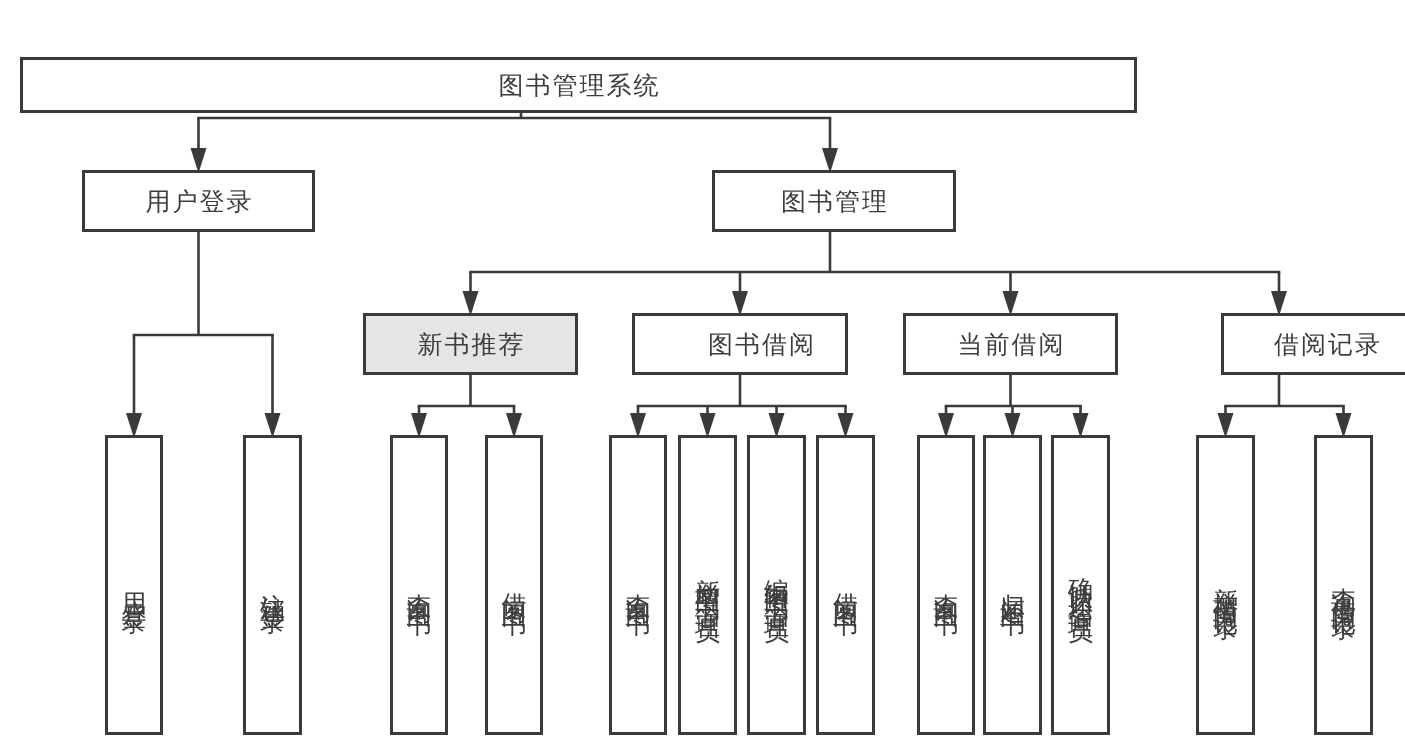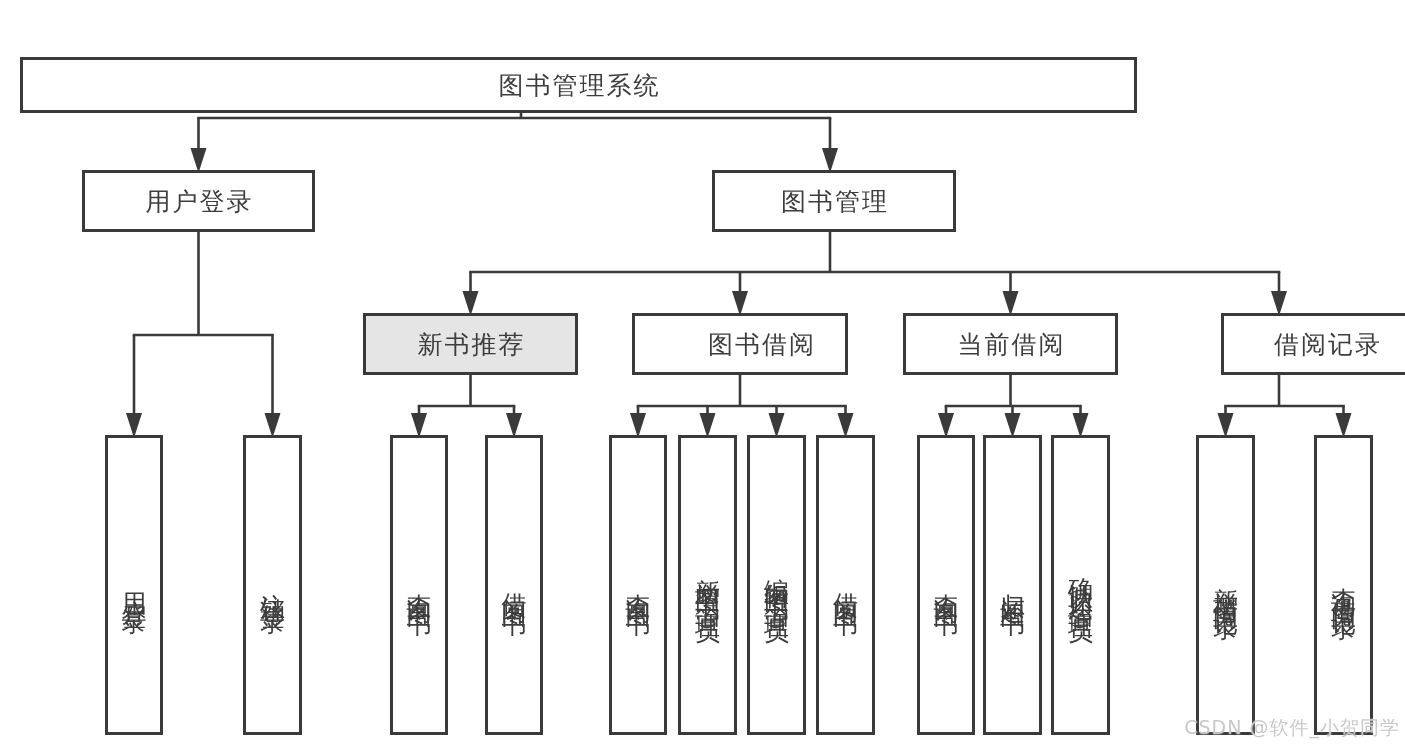--- a/index.html
+++ b/index.html
@@ -165,14 +165,13 @@
       <div class="node v" style="left: 1051px; top: 435px; width: 59px; height: 300px; border-color: rgb(58, 58, 58); background: rgb(255, 255, 255); color: rgb(61, 61, 61);">
         <span class="lbl">确认归还（管理员）</span>
       </div>
       <div class="node v" style="left: 1196px; top: 435px; width: 59px; height: 300px; border-color: rgb(58, 58, 58); background: rgb(255, 255, 255); color: rgb(61, 61, 61);">
         <span class="lbl">新增借阅记录</span>
       </div>
       <div class="node v" style="left: 1314px; top: 435px; width: 59px; height: 300px; border-color: rgb(58, 58, 58); background: rgb(255, 255, 255); color: rgb(61, 61, 61);">
         <span class="lbl">查询借阅记录</span>
       </div>
     </div>
-  <div id="watermark">CSDN @软件_小贺同学</div>
 </div>
 
 </body></html>

